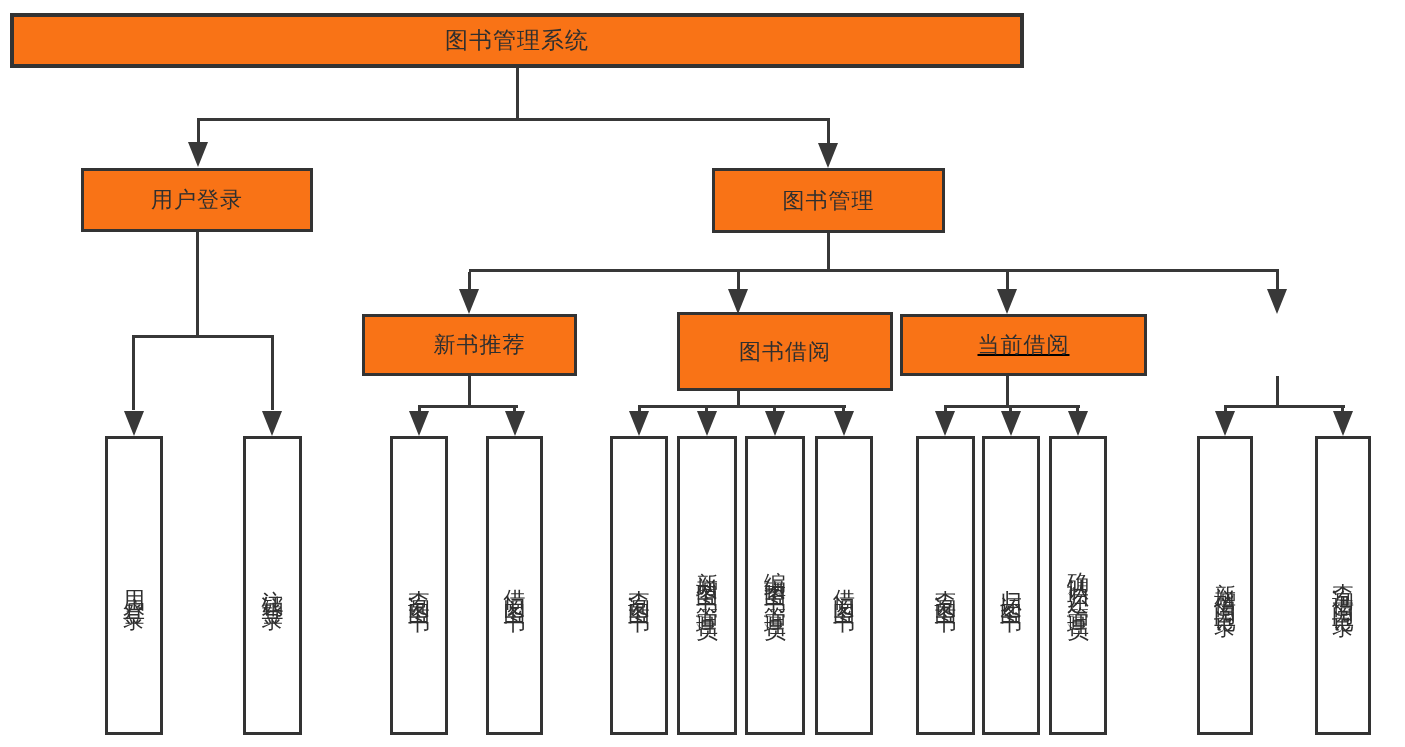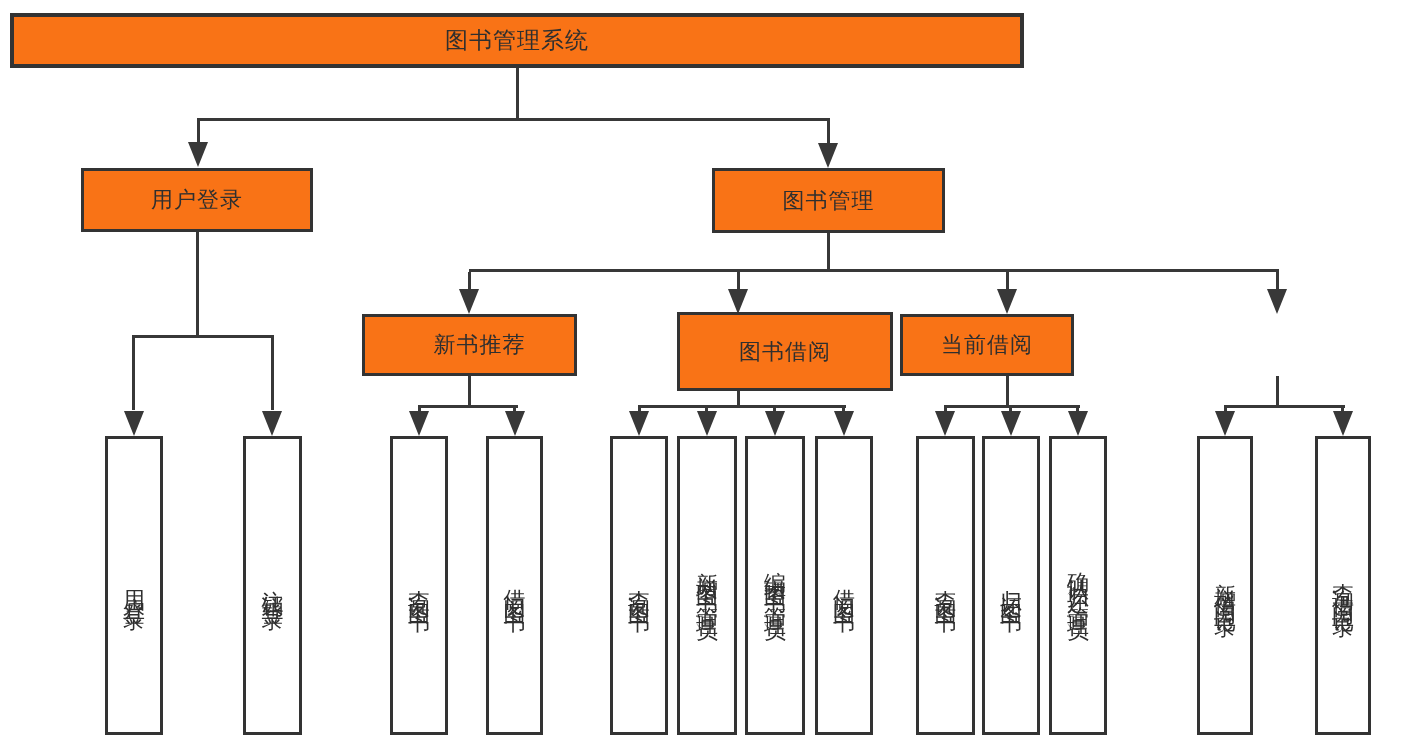--- a/index.html
+++ b/index.html
@@ -78,21 +78,21 @@
   <div class="arrow" style="left:997px;top:289px;"></div>
   <div class="line" style="left:1276px;top:272px;width:3px;height:18px;"></div>
   <div class="arrow" style="left:1267px;top:289px;"></div>
 
   <div class="hbox" style="left:362px;top:314px;width:215px;height:62px;padding-left:20px;">
     <span class="lbl">新书推荐</span>
   </div>
   <div class="hbox" style="left:631px;top:312px;width:216px;height:79px;margin-left:46px;">
     <span class="lbl">图书借阅</span>
   </div>
-  <div class="hbox" style="left:900px;top:314px;width:174px;height:62px;">
+  <div class="hbox" style="left:900px;top:314px;width:247px;height:62px;text-decoration:underline;">
     <span class="lbl">当前借阅</span>
   </div>
 
   <div class="line" style="left:468px;top:376px;width:3px;height:31px;"></div>
   <div class="line" style="left:418px;top:405px;width:100px;height:3px;"></div>
   <div class="line" style="left:418px;top:408px;width:3px;height:8px;"></div>
   <div class="arrow" style="left:409px;top:411px;"></div>
   <div class="line" style="left:513px;top:408px;width:3px;height:8px;"></div>
   <div class="arrow" style="left:505px;top:411px;"></div>
 

